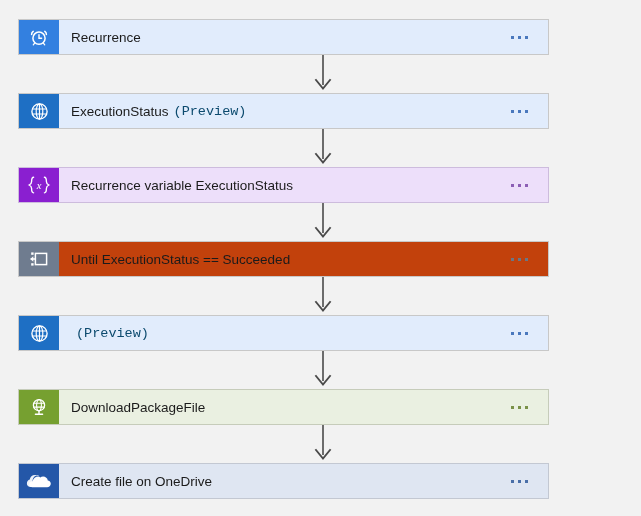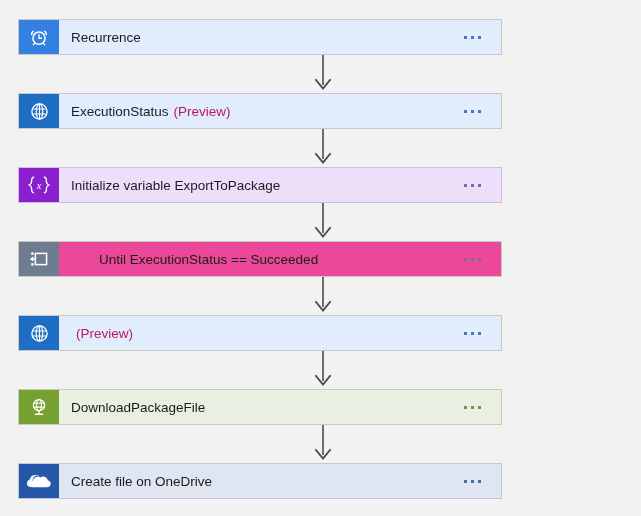--- a/index.html
+++ b/index.html
@@ -26,21 +26,21 @@
     left: 18px;
     top: 19px;
     width: 609px;
   }
 
   
   .card {
     position: relative;
     display: flex;
     align-items: stretch;
-    width: 484px;
+    width: 531px;
     height: 36px;
     box-sizing: border-box;
     border: 1px solid #c8c8c8;
     background: #e3edfb;
   }
 
   .card-icon {
     flex: 0 0 40px;
     width: 40px;
     display: flex;
@@ -56,22 +56,23 @@
     display: flex;
     align-items: center;
     padding-left: 12px;
     font-size: 13.5px;
     color: #1b1b1b;
     white-space: nowrap;
     overflow: hidden;
   }
 
   .card-title .preview {
-    color: #be185d;
+    color: #0c4a6e;
     margin-left: 5px;
+    font-family: Liberation Mono, monospace;
   }
 
   .card-menu {
     flex: 0 0 46px;
     display: flex;
     align-items: center;
     justify-content: center;
     gap: 4px;
     padding-right: 6px;
   }
@@ -86,21 +87,21 @@
   .card.recurrence          { background: #e1ecfc; }
   .card.recurrence .card-icon { background: #3380e0; }
 
   .card.http                { background: #e1ecfc; }
   .card.http .card-icon     { background: #1e6fc4; }
 
   .card.variable            { background: #eddffa; border-color: #cdbcdd; }
   .card.variable .card-icon { background: #8a1fd0; }
   .card.variable .card-menu i { background: #8c5fb5; }
 
-  .card.until               { background: #ec4899; border-color: #c8c8c8; gap: 28px; }
+  .card.until               { background: #c2410c; border-color: #c8c8c8; }
   .card.until .card-icon    { background: #6f7c8f; }
   .card.until .card-menu i  { background: #6b7685; }
 
   .card.green               { background: #eaf0e1; border-color: #c6ccba; }
   .card.green .card-icon    { background: #76a030; }
   .card.green .card-menu i  { background: #7a9148; }
 
   .card.onedrive            { background: #dfe6f2; border-color: #c3c8d2; }
   .card.onedrive .card-icon { background: #2457a8; }
   .card.onedrive .card-menu i { background: #4a6fa8; }
@@ -173,21 +174,21 @@
       </div>
       <div class="card variable">
         <div class="card-icon">
           <svg width="26" height="20" viewBox="0 0 26 20">
             <path d="M7.6 2.2 C5.6 2.2 5.6 4.6 5.6 6.4 C5.6 8.4 4.4 9.4 3.2 10 C4.4 10.6 5.6 11.6 5.6 13.6 C5.6 15.4 5.6 17.8 7.6 17.8" fill="none" stroke="#ffffff" stroke-width="1.35" stroke-linecap="round"></path>
             <path d="M18.4 2.2 C20.4 2.2 20.4 4.6 20.4 6.4 C20.4 8.4 21.6 9.4 22.8 10 C21.6 10.6 20.4 11.6 20.4 13.6 C20.4 15.4 20.4 17.8 18.4 17.8" fill="none" stroke="#ffffff" stroke-width="1.35" stroke-linecap="round"></path>
             <text x="13" y="14.3" font-family="'Liberation Serif', serif" font-style="italic" font-size="10.5" fill="#ffffff" text-anchor="middle">x</text>
           </svg>
         </div>
         <div class="card-title">
-          <span>Initialize variable ExportToPackage</span>
+          <span>Recurrence variable ExecutionStatus</span>
         </div>
         <div class="card-menu">
           <i></i>
           <i></i>
           <i></i>
         </div>
       </div>
       <div class="connector">
         <svg width="22" height="38" viewBox="0 0 22 38">
           <path d="M11 0 V30" stroke="#4a4a4a" stroke-width="1.6"></path>

